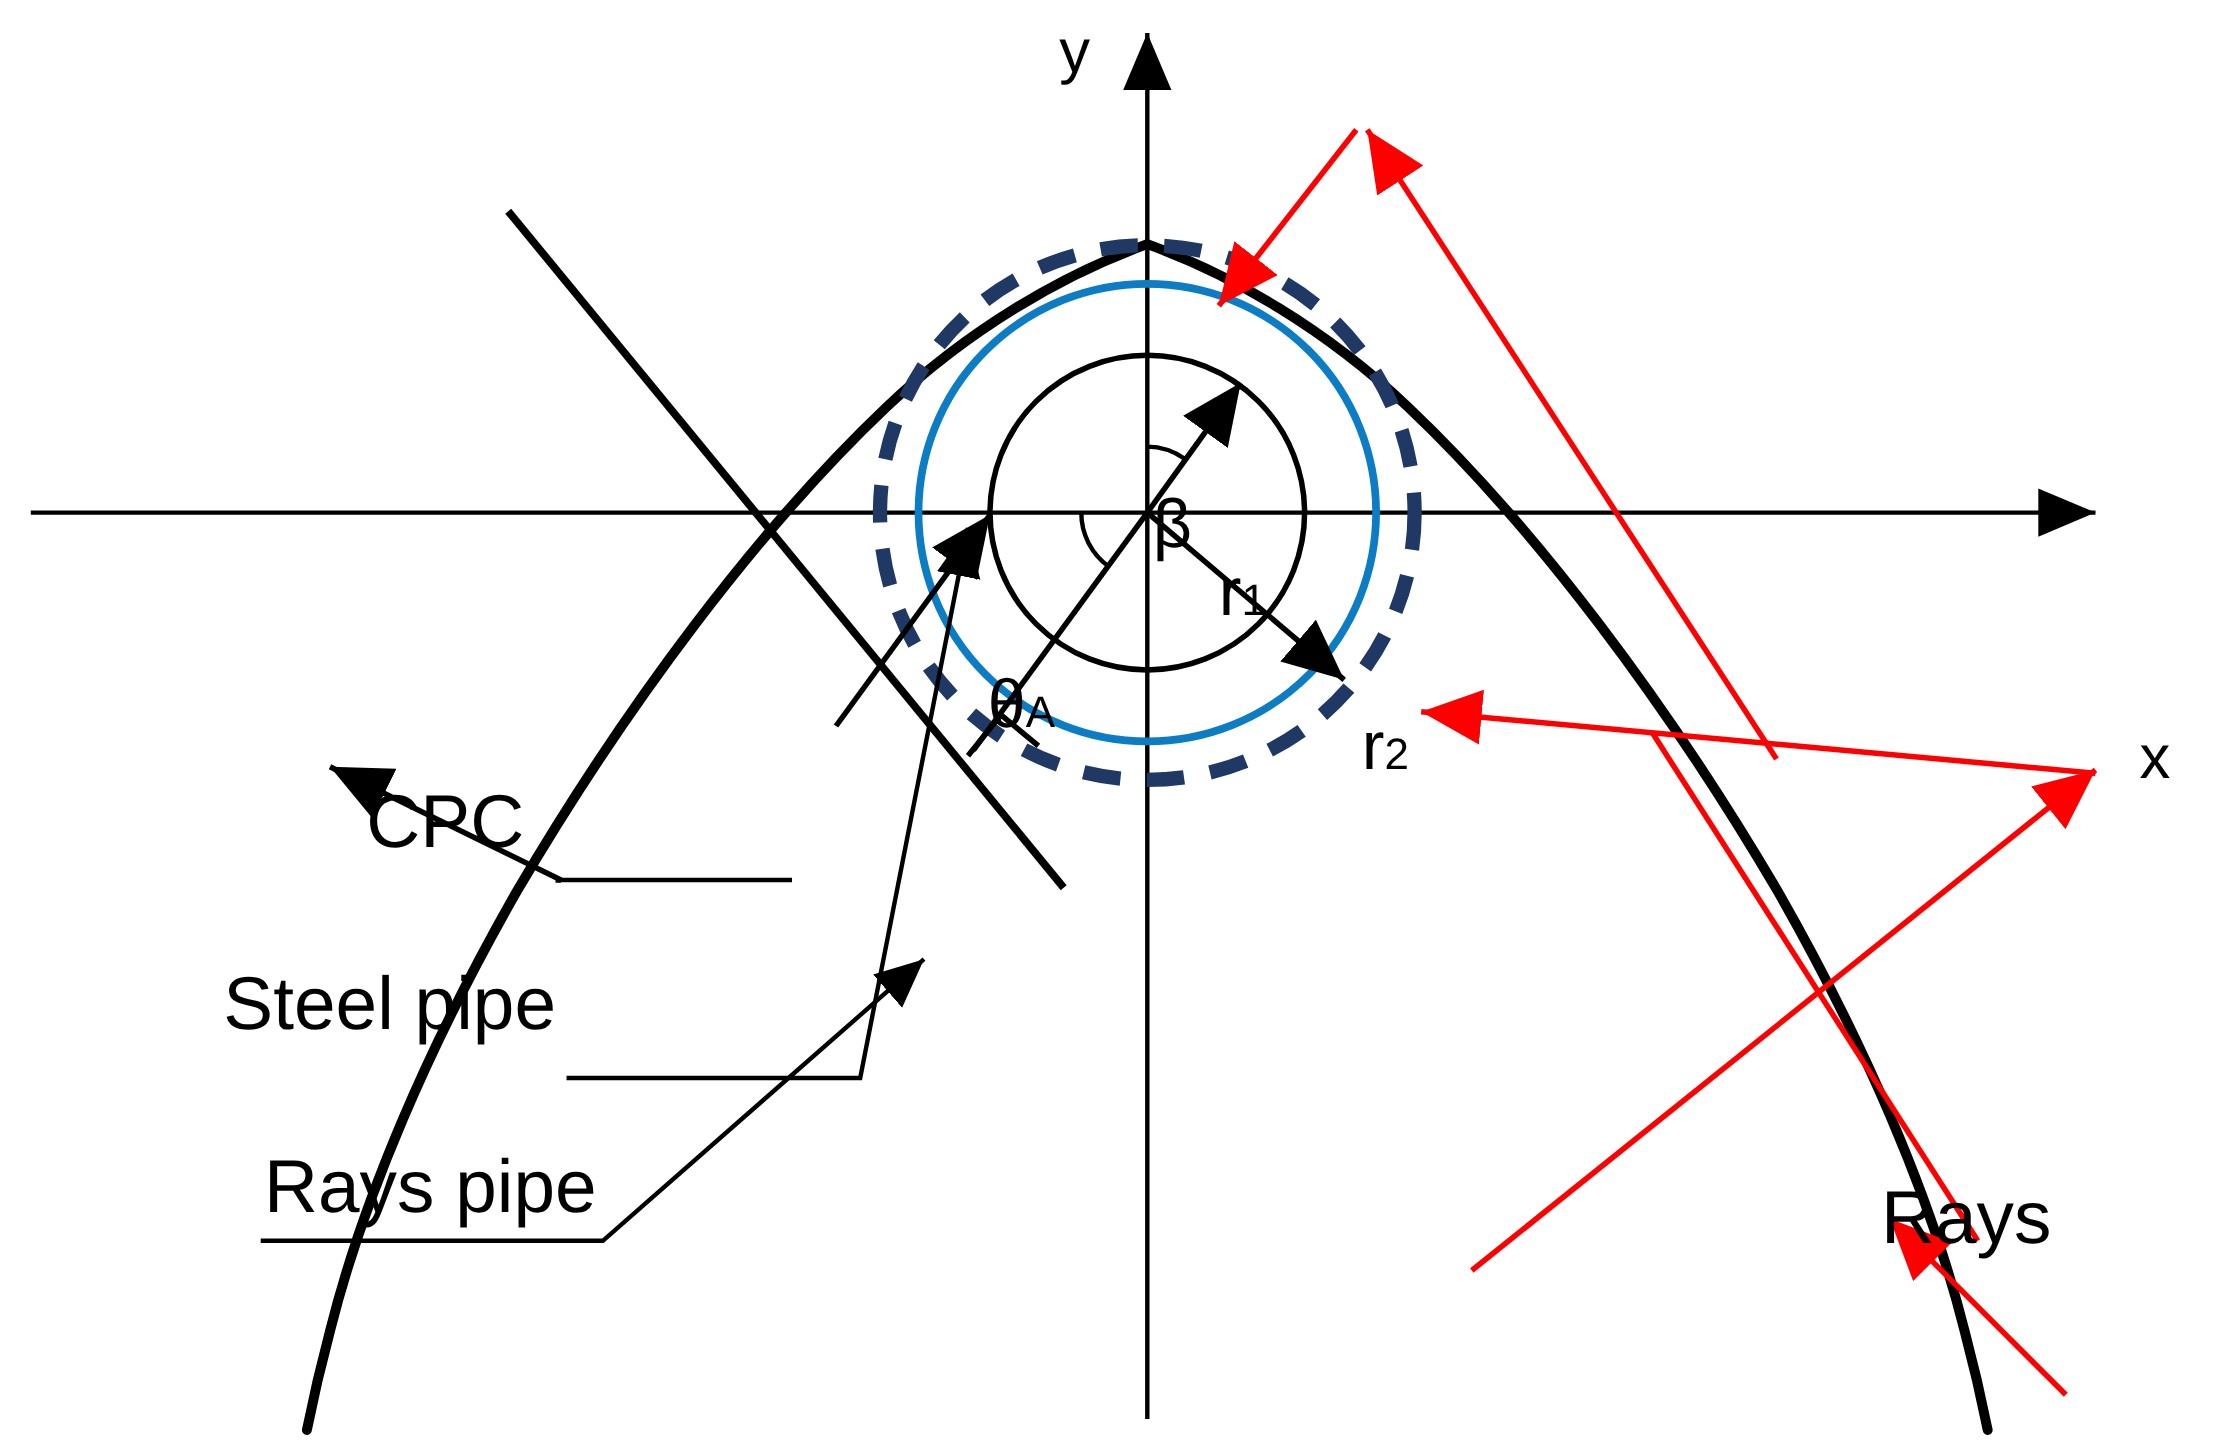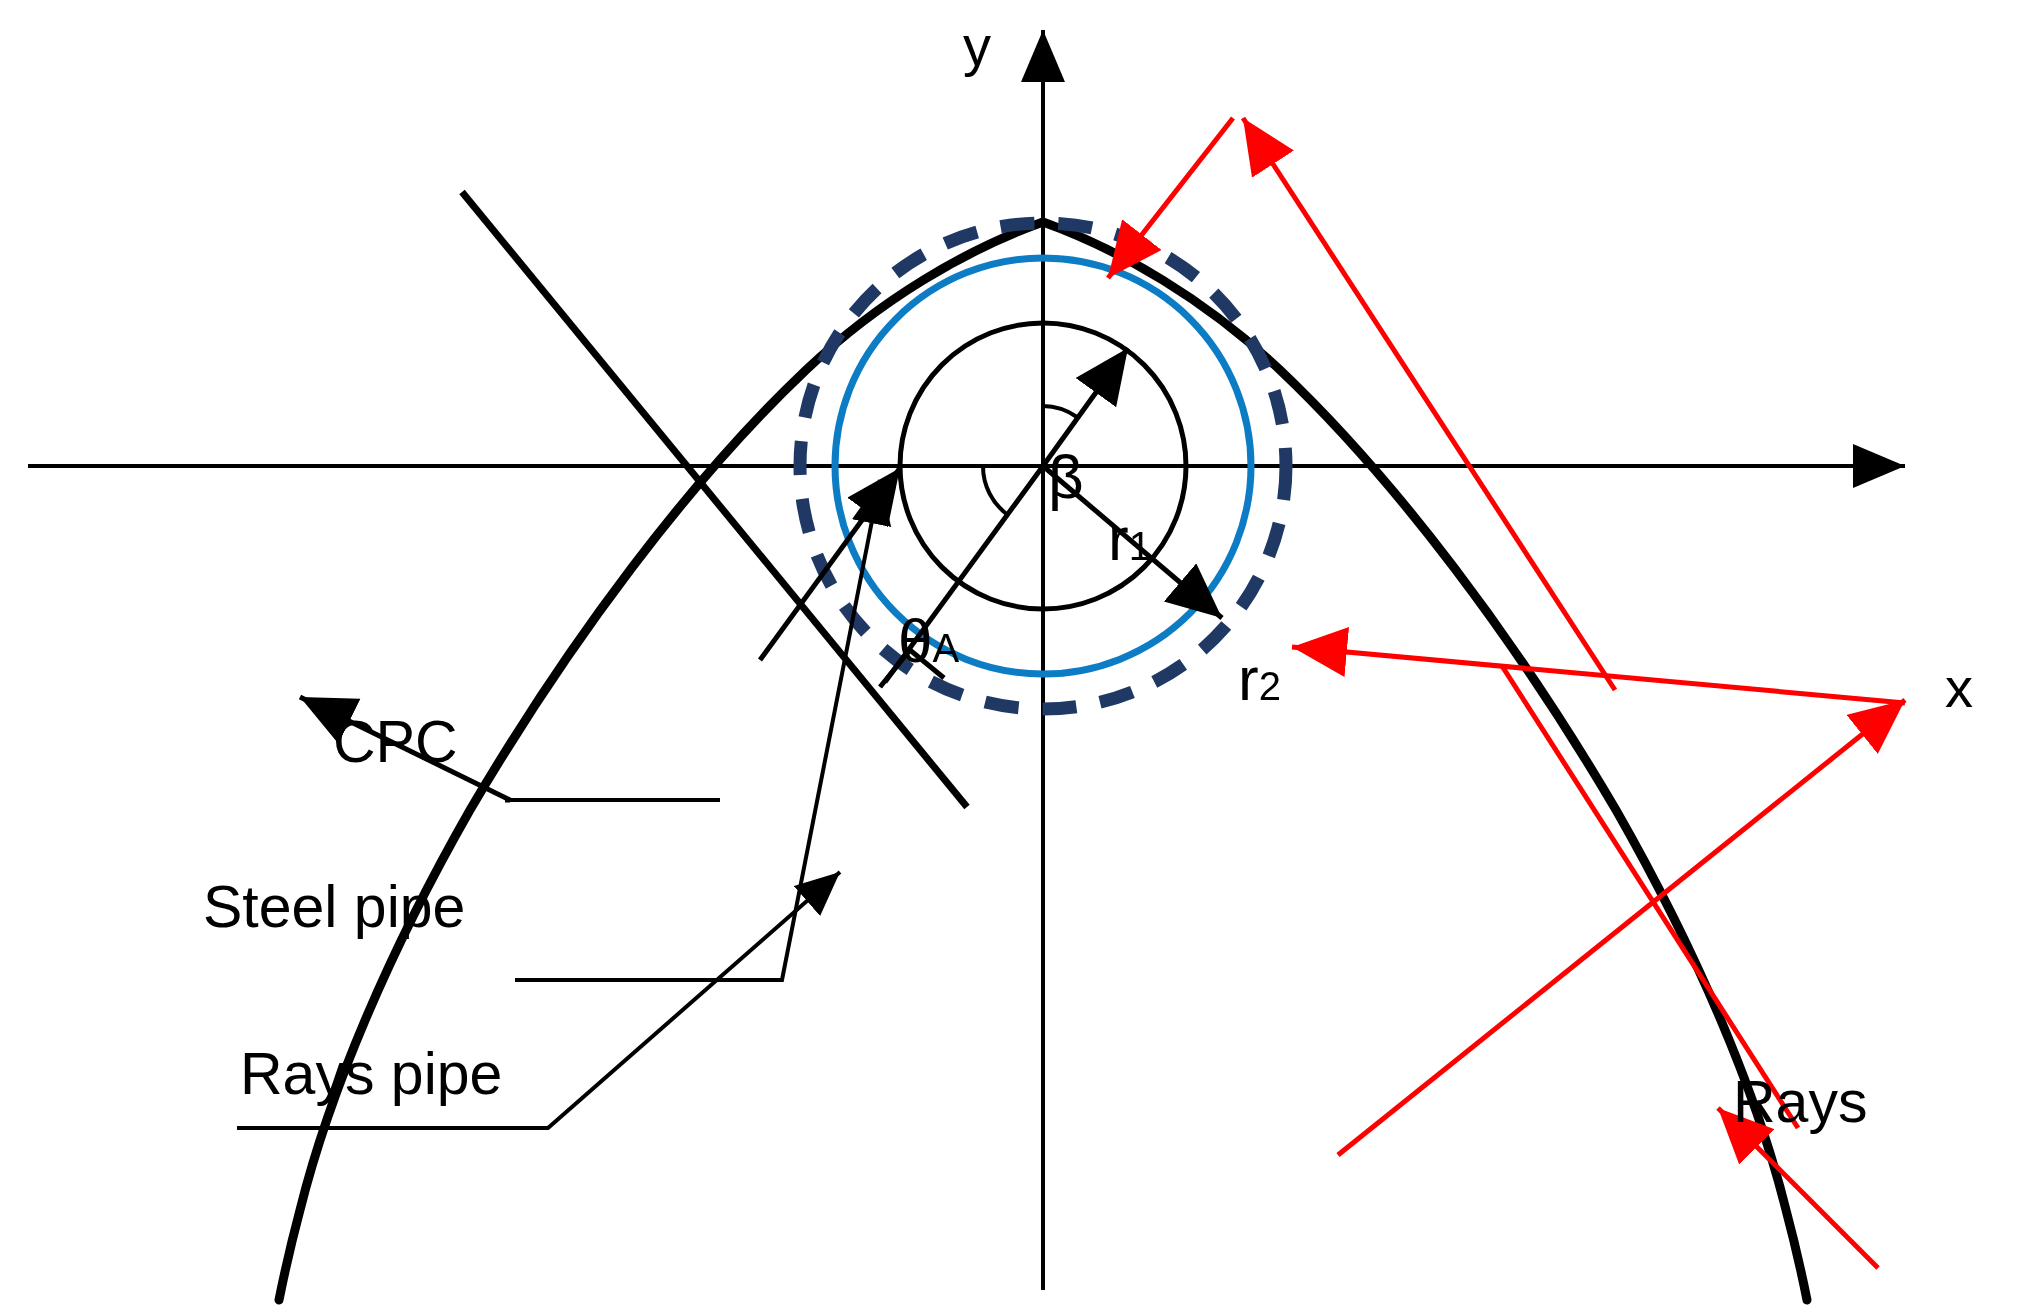--- a/index.html
+++ b/index.html
@@ -6,21 +6,21 @@
   body{width:2030px;height:1315px;overflow:hidden;
        font-family:"Liberation Sans",sans-serif;}
   #stage{position:relative;width:2030px;height:1315px;background:#fff;}
   svg#fig{position:absolute;left:0;top:0;width:2030px;height:1315px;}
   .lbl{position:absolute;color:#000;white-space:nowrap;
        font-family:"Liberation Sans",sans-serif;line-height:1;}
   .lbl-axis{font-size:56px;}
   .lbl-greek{font-size:62px;}
   .lbl-r{font-size:62px;}
   .lbl-sub{font-size:40px;}
-  .lbl-leg{font-size:59px;}
+  .lbl-leg{font-size:68px;}
   .stack{display:inline-flex;align-items:baseline;}
 </style>
 </head>
 <body>
 
 <div id="stage">
 
 <svg id="fig" viewBox="0 0 2030 1315">
   <defs>
     <marker id="ar-blk" markerWidth="16" markerHeight="16" refX="13" refY="5.5" orient="auto" markerUnits="strokeWidth">
@@ -117,15 +117,15 @@
   <span class="lbl-r">r</span>
       <span class="lbl-sub">2</span>
 </div>
 
 <div class="lbl lbl-leg" style="left:333px; top:713px;">CPC</div>
 
 <div class="lbl lbl-leg" style="left:203px; top:878px;">Steel pipe</div>
 
 <div class="lbl lbl-leg" style="left:240px; top:1045px;">Rays pipe</div>
 
-<div class="lbl lbl-leg" style="left:1710px; top:1073px;margin-left:23px;">Rays</div>
+<div class="lbl lbl-leg" style="left:1710px; top:1073px;">Rays</div>
 
 </div>
 
 </body></html>

